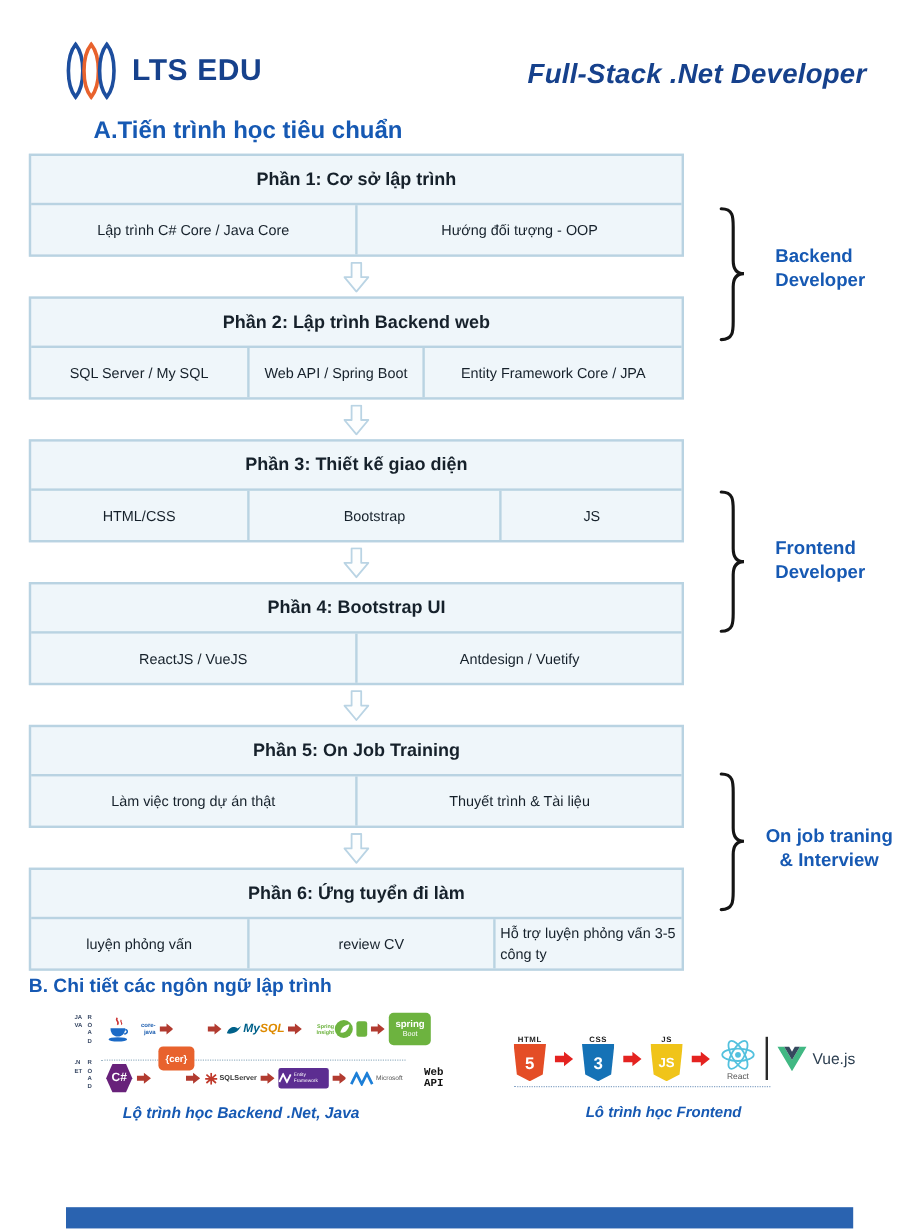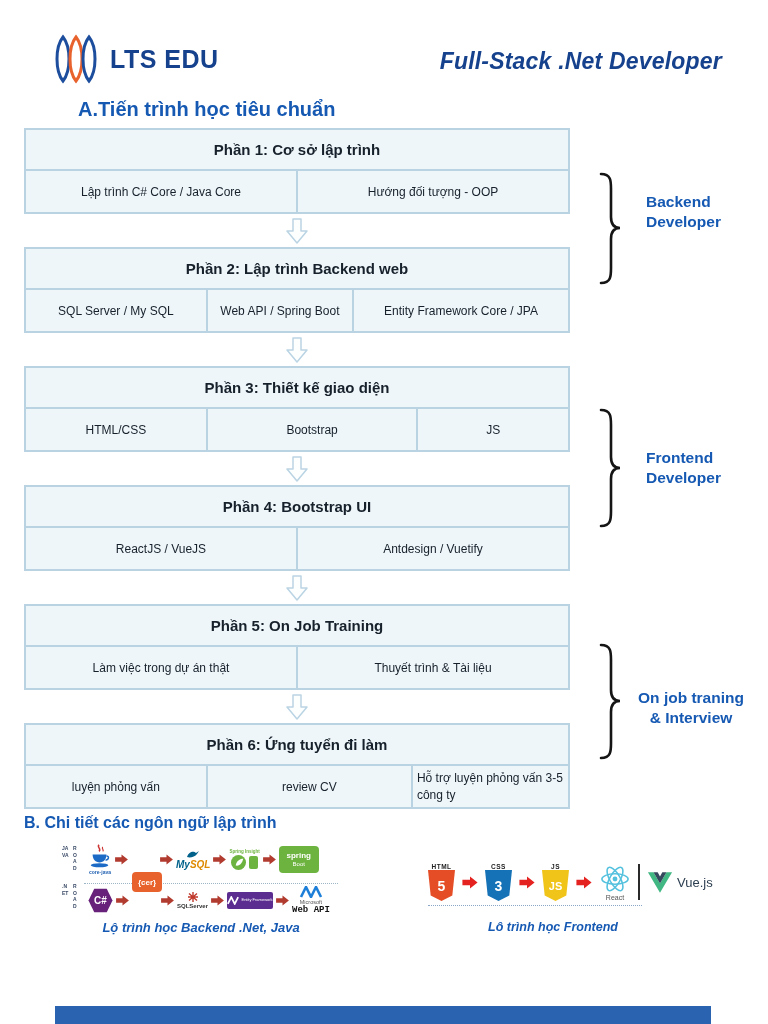--- a/index.html
+++ b/index.html
@@ -24,34 +24,34 @@
   .cell{flex:1;display:flex;align-items:center;justify-content:center;text-align:center;
         font-weight:normal;font-size:12px;border-left:2px solid var(--box-border);padding:0 4px;}
   .cell:first-child{border-left:none;}
   .cell.left{justify-content:flex-start;text-align:left;line-height:1.35;}
   .arrow-gap{height:33px;display:flex;align-items:center;justify-content:center;}
 
   
   .brace{position:absolute;left:596px;}
   .brace-label{position:absolute;color:var(--accent-blue);font-weight:bold;
                font-size:15.5px;line-height:1.3;}
-  .bl1{left:646px;top:192px;}
+  .bl1{left:646px;top:204px;}
   .bl2{left:646px;top:448px;}
   .bl3{left:612px;top:688px;width:158px;text-align:center;}
 
   
   .backend-flow{position:absolute;left:58px;top:842px;width:286px;height:80px;}
   .rails{position:absolute;left:4px;top:3px;display:flex;flex-direction:column;gap:12px;}
   .rail{display:flex;gap:4px;}
   .rail-col{width:7px;font-size:5px;font-weight:bold;color:#3a4a66;word-break:break-all;line-height:1.3;}
   .b-row{position:absolute;left:30px;display:flex;align-items:center;gap:3px;}
   .b-row1{top:2px;}
   .b-row2{top:44px;}
   .dotted-line{position:absolute;left:26px;width:254px;top:41px;border-top:1px dotted #9db6c6;}
-  .logo-stack{display:flex;flex-direction:column;align-items:center;gap:1px;}
+  .logo-stack{display:flex;flex-direction:row;align-items:center;gap:1px;text-align:right;}
   .tiny-label{font-size:5px;font-weight:bold;color:#1e5fb0;}
   .cer-badge{position:absolute;left:74px;top:30px;width:30px;height:20px;background:var(--orange);
              border-radius:4px;color:#fff;font-size:8px;font-weight:bold;display:flex;
              align-items:center;justify-content:center;}
   .spacer26{width:26px;height:2px;}
   .mysql-text{font-size:10px;font-weight:bold;font-style:italic;}
   .mysql-my{color:#00618a;} .mysql-sql{color:#de8a00;}
   .spring-caption{font-size:4.5px;font-weight:bold;color:var(--spring-green);}
   .spring-circle{width:15px;height:15px;border-radius:50%;background:var(--spring-green);
                  display:flex;align-items:center;justify-content:center;}

